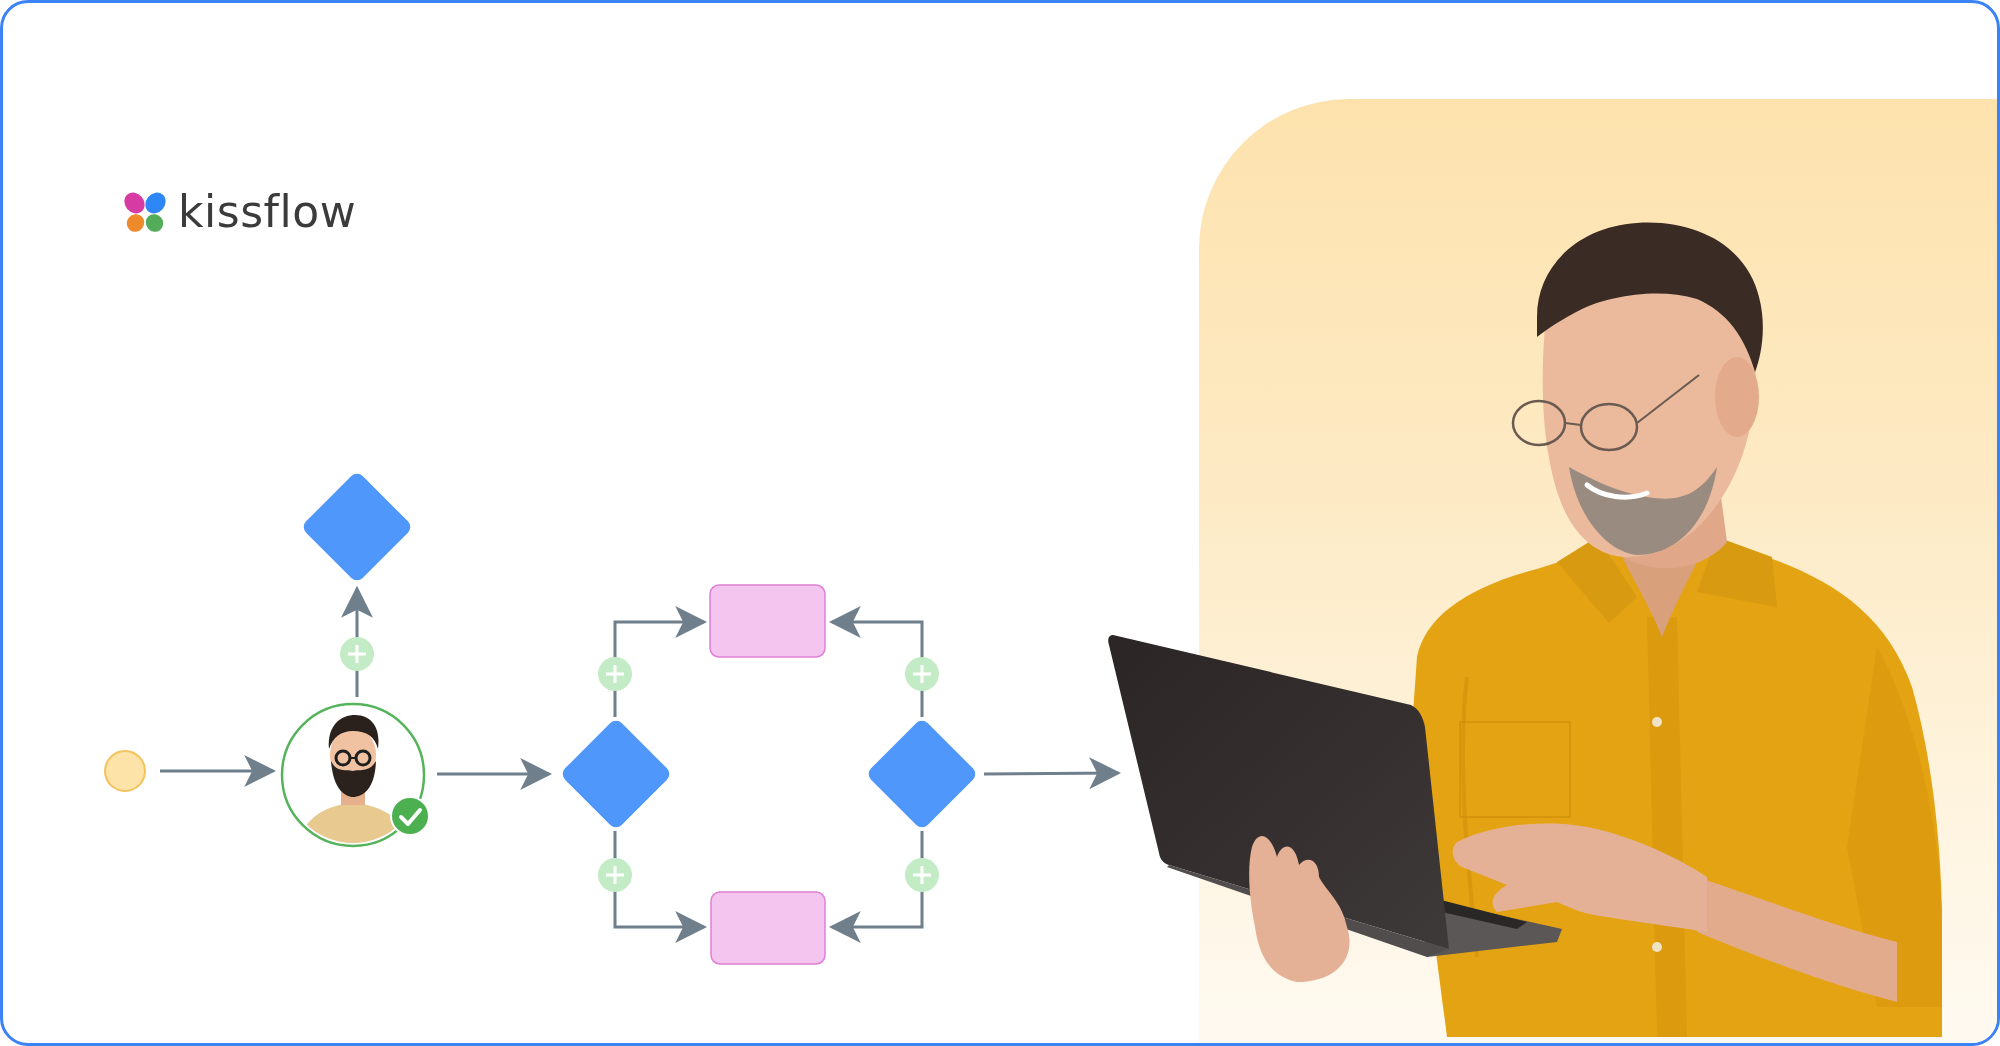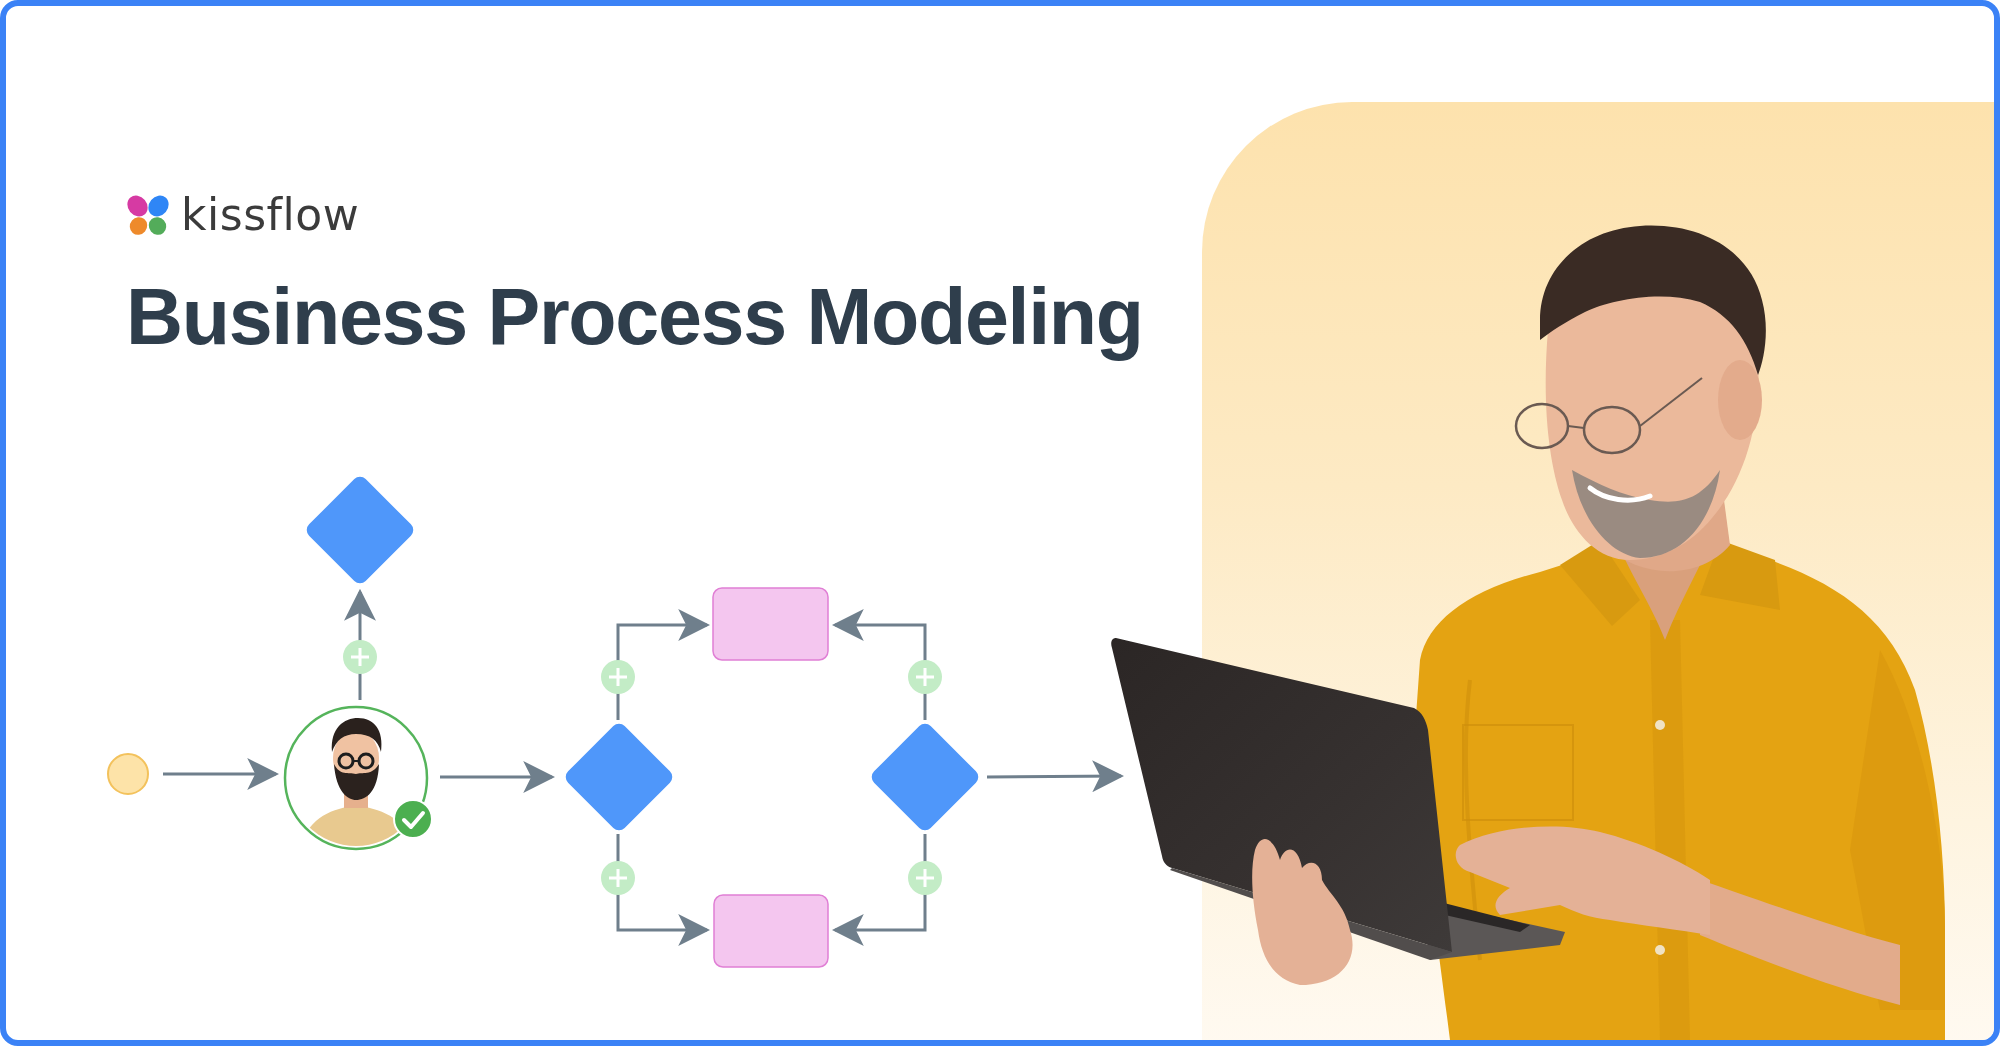--- a/index.html
+++ b/index.html
@@ -5,22 +5,22 @@
   html, body { margin: 0; padding: 0; }
   body {
     width: 2000px; height: 1046px; overflow: hidden;
     background: #ffffff;
     font-family: "Liberation Sans", "DejaVu Sans", sans-serif;
     position: relative;
   }
   .frame {
     position: absolute; left: 0; top: 0; width: 2000px; height: 1046px;
     box-sizing: border-box;
-    border: 6px solid #3b82f6;
-    border-radius: 18px;
+    border: 3px solid #3b82f6;
+    border-radius: 28px;
     background: #ffffff;
     overflow: hidden;
   }
   .hero-panel {
     position: absolute; left: 1196px; top: 96px; width: 820px; height: 960px;
     border-top-left-radius: 150px;
     background: linear-gradient(180deg, #fde2ad 0%, #fdeac4 40%, #fef4e0 75%, #fffaf2 100%);
   }
   .logo {
     position: absolute; left: 121px; top: 184px; height: 50px;
@@ -50,21 +50,20 @@
   <div class="logo">
     <div class="logo-mark">
       <div class="petal" style="left:1px;top:2px;width:19px;height:22px;background:#d63aa3;transform:rotate(-40deg);"></div>
       <div class="petal" style="left:22px;top:2px;width:19px;height:22px;background:#2f86f6;transform:rotate(40deg);"></div>
       <div class="petal" style="left:3px;top:24px;width:17px;height:18px;background:#ee8a2b;transform:rotate(40deg);"></div>
       <div class="petal" style="left:22px;top:24px;width:17px;height:18px;background:#53ac5a;transform:rotate(-40deg);"></div>
     </div>
     <span class="logo-text">kissflow</span>
   </div>
 
-  <div class="page-title">Business Process Modeling</div>
 
   <svg class="layer" width="1988" height="1034" viewBox="6 6 1988 1034">
     <defs>
       <marker id="ah" viewBox="0 0 20 20" refX="18" refY="10" markerWidth="10" markerHeight="10" markerUnits="userSpaceOnUse" orient="auto">
         <path d="M0,0 L20,10 L0,20 L5,10 Z" fill="#6f7f8c"></path>
       </marker>
       <marker id="ahb" viewBox="0 0 20 20" refX="18" refY="10" markerWidth="32" markerHeight="32" markerUnits="userSpaceOnUse" orient="auto">
         <path d="M0,0 L20,10 L0,20 L5,10 Z" fill="#6f7f8c"></path>
       </marker>
       <clipPath id="avatarClip">

